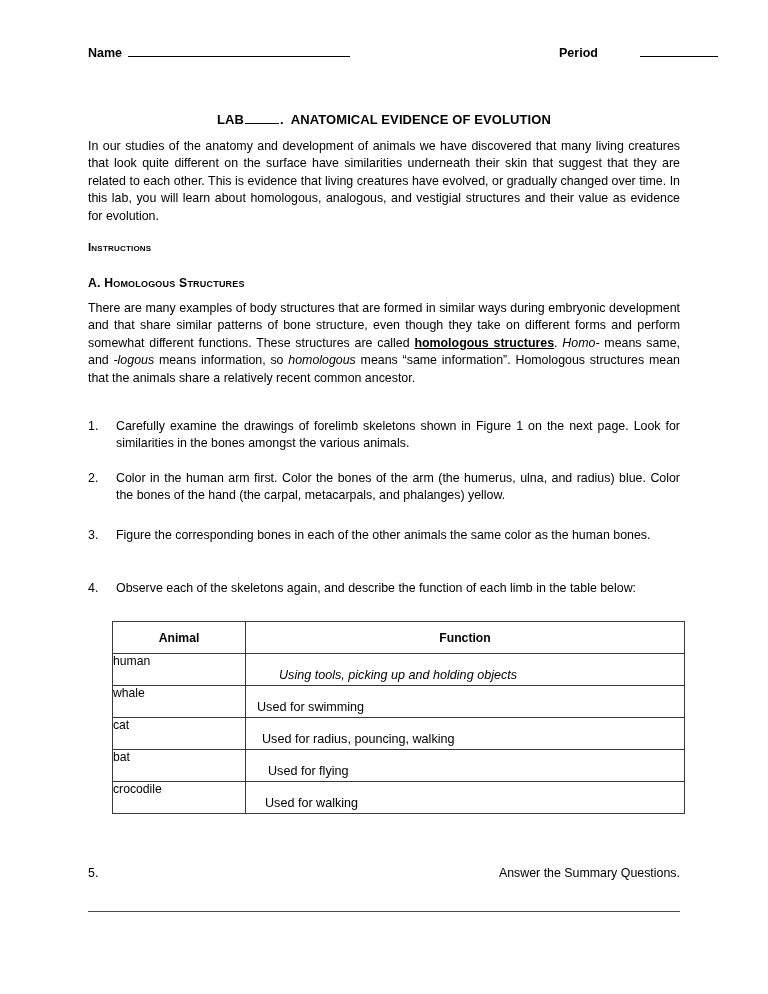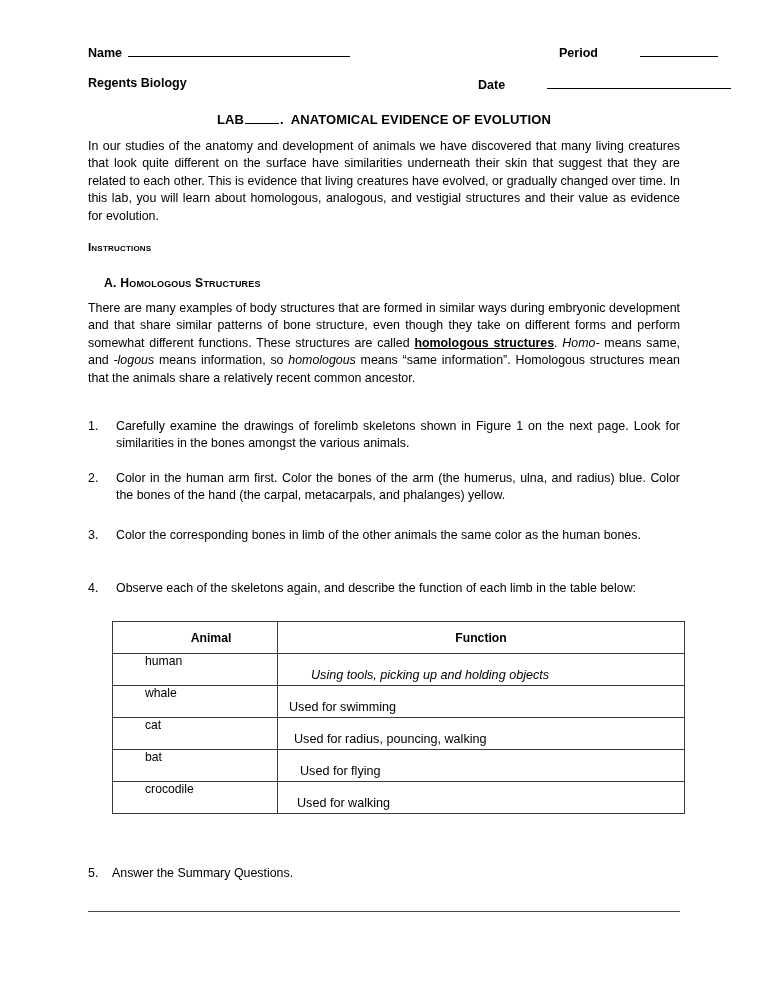--- a/index.html
+++ b/index.html
@@ -99,21 +99,21 @@
 
   .sec-label {
     position: absolute;
     left: 88px;
     font-weight: bold;
     font-size: 11.2px;
     font-variant: small-caps;
     letter-spacing: 0.2px;
   }
   .sec-instructions { top: 241px; font-size: 11.4px; }
-  .sec-a            { top: 276px; font-size: 12.2px; margin-left: 16px; }
+  .sec-a            { top: 276px; font-size: 12.2px; }
 
   .bold-ul {
     font-weight: bold;
     text-decoration: underline;
   }
   .ital { font-style: italic; }
 
   
   .li {
     position: absolute;
@@ -127,21 +127,21 @@
     left: 0;
     top: 0;
     width: 22px;
     text-align: left;
   }
   .li-body {
     margin-left: 28px;
     text-align: justify;
     text-justify: inter-word;
   }
-  .li-body.nojust { text-align: left; margin-left: 24px; }
+  .li-body.nojust { text-align: right; margin-left: 24px; }
 
   .li1 { top: 418px; }
   .li2 { top: 470px; }
   .li3 { top: 527px; }
   .li4 { top: 580px; }
   .li5 { top: 865px; }
 
   
   .tbl {
     position: absolute;
@@ -149,21 +149,21 @@
     top: 621px;
     width: 573px;
     border-collapse: collapse;
     table-layout: fixed;
   }
   .tbl td, .tbl th {
     border: 1px solid #3a3a3a;
     padding: 0;
     vertical-align: top;
   }
-  .tbl .col-animal { width: 132px; padding-left: 32px; }
+  .tbl .col-animal { width: 132px; }
 
   .tbl thead th {
     height: 31px;
     font-size: 12.2px;
     font-weight: bold;
     text-align: center;
     vertical-align: middle;
   }
 
   .tbl tbody tr { height: 31px; }
@@ -216,29 +216,20 @@
     <div class="hdr-left">
       <span>Name</span>
       <span class="blank-line bl-name"></span>
     </div>
     <div class="hdr-right">
       <span>Period</span>
       <span class="blank-line bl-period"></span>
     </div>
   </div>
 
-  <div class="hdr-row r2">
-    <div class="hdr-left">
-      <span>Regents Biology</span>
-    </div>
-    <div class="hdr-right">
-      <span>Date</span>
-      <span class="blank-line bl-date"></span>
-    </div>
-  </div>
 
   <div class="doc-title">
     <span>LAB</span><span class="title-blank"></span><span>.</span>&nbsp;
     <span>ANATOMICAL EVIDENCE OF EVOLUTION</span>
   </div>
 
   <div class="para para-intro">In our studies of the anatomy and development of animals we have discovered that many living creatures that look quite different on the surface have similarities underneath their skin that suggest that they are related to each other. This is evidence that living creatures have evolved, or gradually changed over time. In this lab, you will learn about homologous, analogous, and vestigial structures and their value as evidence for evolution.</div>
 
   <div class="sec-label sec-instructions">Instructions</div>
   <div class="sec-label sec-a">A. Homologous Structures</div>
@@ -250,21 +241,21 @@
     <div class="li-body">Carefully examine the drawings of forelimb skeletons shown in Figure 1 on the next page. Look for similarities in the bones amongst the various animals.</div>
   </div>
 
   <div class="li li2">
     <span class="li-num">2.</span>
     <div class="li-body">Color in the human arm first. Color the bones of the arm (the humerus, ulna, and radius) blue. Color the bones of the hand (the carpal, metacarpals, and phalanges) yellow.</div>
   </div>
 
   <div class="li li3">
     <span class="li-num">3.</span>
-    <div class="li-body">Color the corresponding bones in limb of the other animals the same color as the human bones.</div>
+    <div class="li-body">Figure the corresponding bones in each of the other animals the same color as the human bones.</div>
   </div>
 
   <div class="li li4">
     <span class="li-num">4.</span>
     <div class="li-body">Observe each of the skeletons again, and describe the function of each limb in the table below:</div>
   </div>
 
   <table class="tbl">
     <thead>
       <tr>

